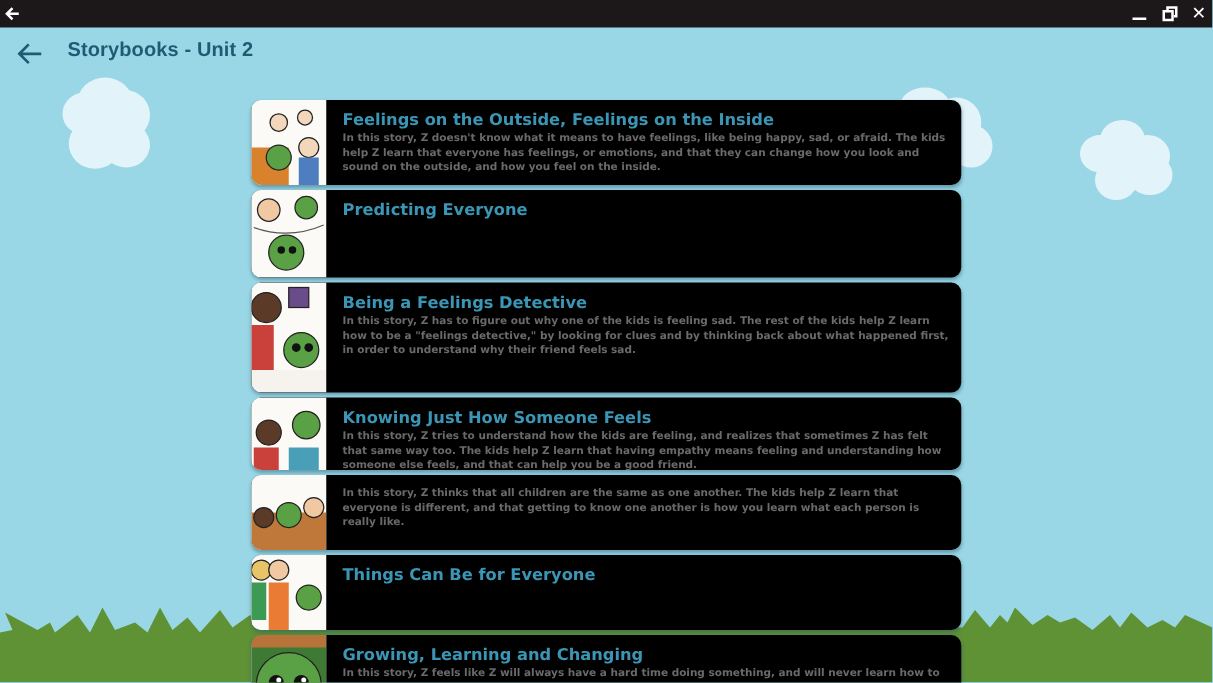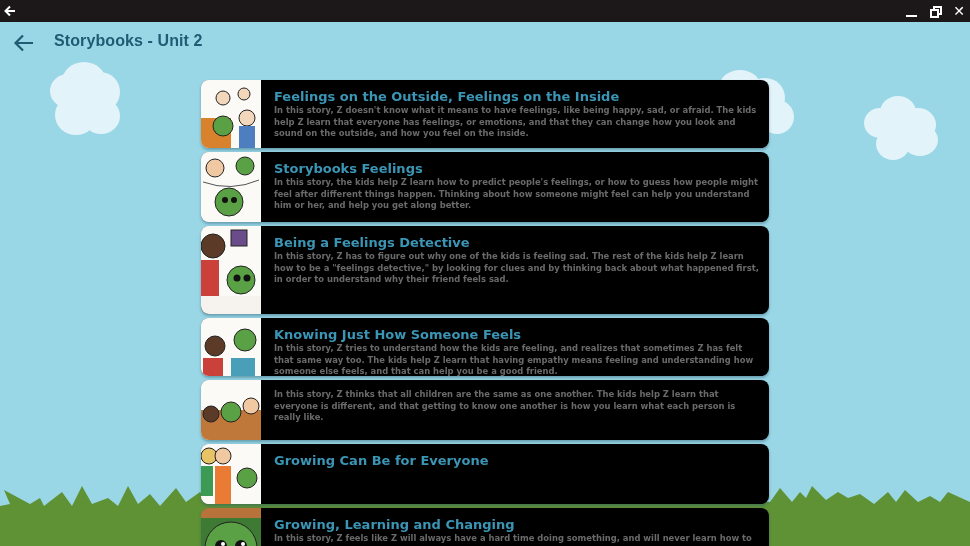--- a/index.html
+++ b/index.html
@@ -124,22 +124,21 @@
         <rect width="60" height="70" fill="#fbfaf6"></rect>
         <circle cx="14" cy="16" r="9" fill="#f0c9a3" stroke="#222" stroke-width="1"></circle>
         <circle cx="44" cy="14" r="9" fill="#5aa045" stroke="#222" stroke-width="1"></circle>
         <path d="M2 30 Q30 40 58 28" stroke="#555" fill="none"></path>
         <circle cx="28" cy="50" r="14" fill="#5aa045" stroke="#222" stroke-width="1"></circle>
         <circle cx="24" cy="48" r="3" fill="#111"></circle>
           <circle cx="33" cy="48" r="3" fill="#111"></circle>
       </svg>
     </div>
     <div class="card-body">
-      <div class="card-title">Storybooks Feelings</div>
-      <div class="card-desc">In this story, the kids help Z learn how to predict people's feelings, or how to guess how people might feel after different things happen. Thinking about how someone might feel can help you understand him or her, and help you get along better.</div>
+      <div class="card-title">Predicting Everyone</div>
     </div>
   </div>
 
   <div class="card" style="height:88px;">
     <div class="thumb">
       <svg width="60" height="70" viewBox="0 0 60 70">
         <rect width="60" height="70" fill="#fbfaf6"></rect>
         <circle cx="12" cy="20" r="12" fill="#5b3a28" stroke="#222" stroke-width="1"></circle>
         <rect x="0" y="34" width="18" height="36" fill="#c9413a"></rect>
         <rect x="30" y="4" width="16" height="16" fill="#6b4c8a" stroke="#222" stroke-width="1"></rect>
@@ -190,21 +189,21 @@
       <svg width="60" height="60" viewBox="0 0 60 60">
         <rect width="60" height="60" fill="#fbfaf6"></rect>
         <circle cx="8" cy="12" r="8" fill="#e8c467" stroke="#222" stroke-width="1"></circle>
         <rect x="0" y="22" width="12" height="30" fill="#3d9a55"></rect>
         <circle cx="22" cy="12" r="8" fill="#f0c9a3" stroke="#222" stroke-width="1"></circle>
         <rect x="14" y="22" width="16" height="38" fill="#e97b34"></rect>
         <circle cx="46" cy="34" r="10" fill="#5aa045" stroke="#222" stroke-width="1"></circle>
       </svg>
     </div>
     <div class="card-body">
-      <div class="card-title">Growing Can Be for Everyone</div>
+      <div class="card-title">Things Can Be for Everyone</div>
     </div>
   </div>
 
   <div class="card" style="height:60px;">
     <div class="thumb">
       <svg width="60" height="60" viewBox="0 0 60 60">
         <rect width="60" height="60" fill="#3f7a35"></rect>
         <rect x="0" y="0" width="60" height="10" fill="#b8733a"></rect>
         <circle cx="30" cy="40" r="26" fill="#5aa045" stroke="#222" stroke-width="1"></circle>
         <circle cx="20" cy="38" r="6" fill="#111"></circle>

